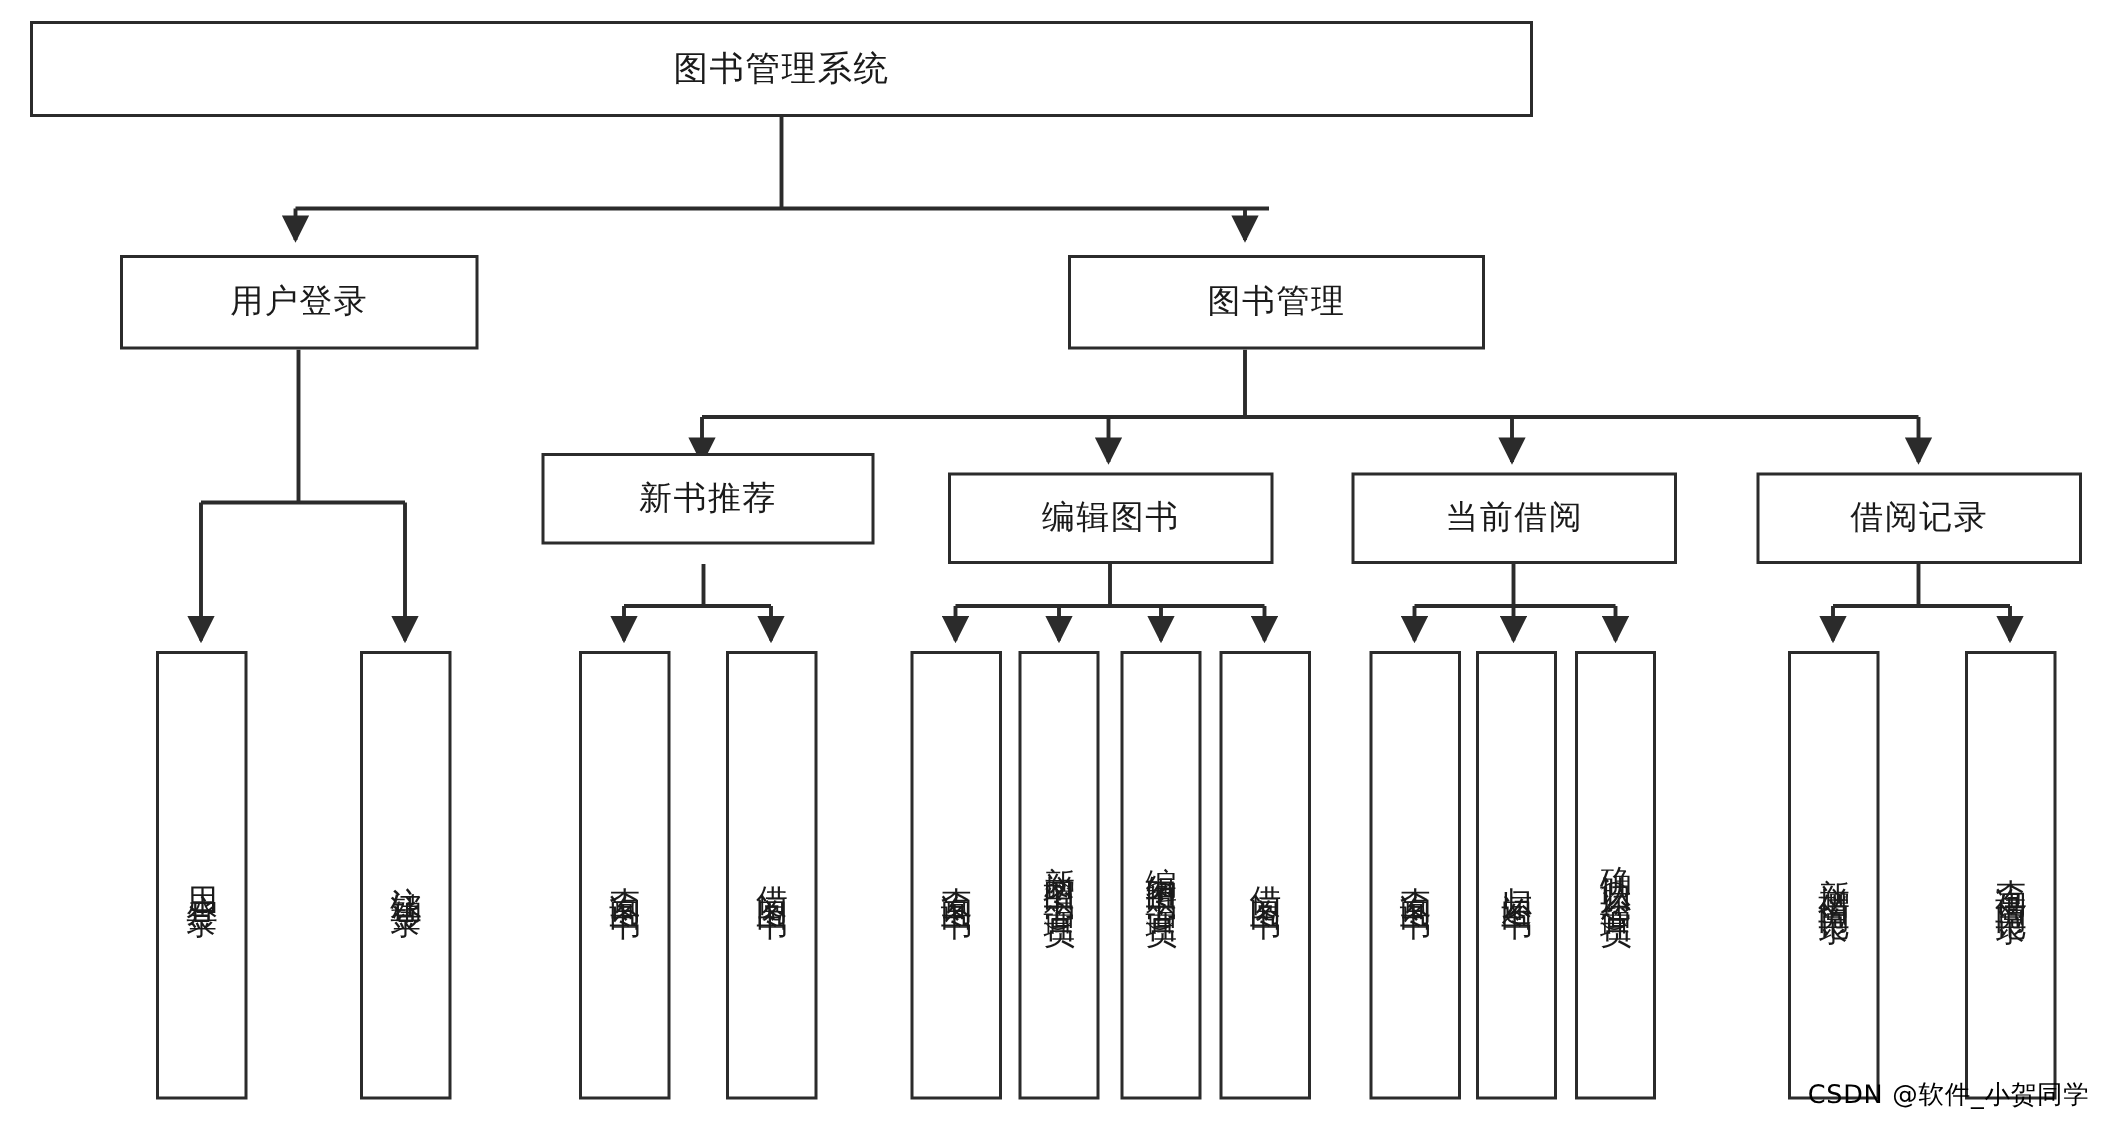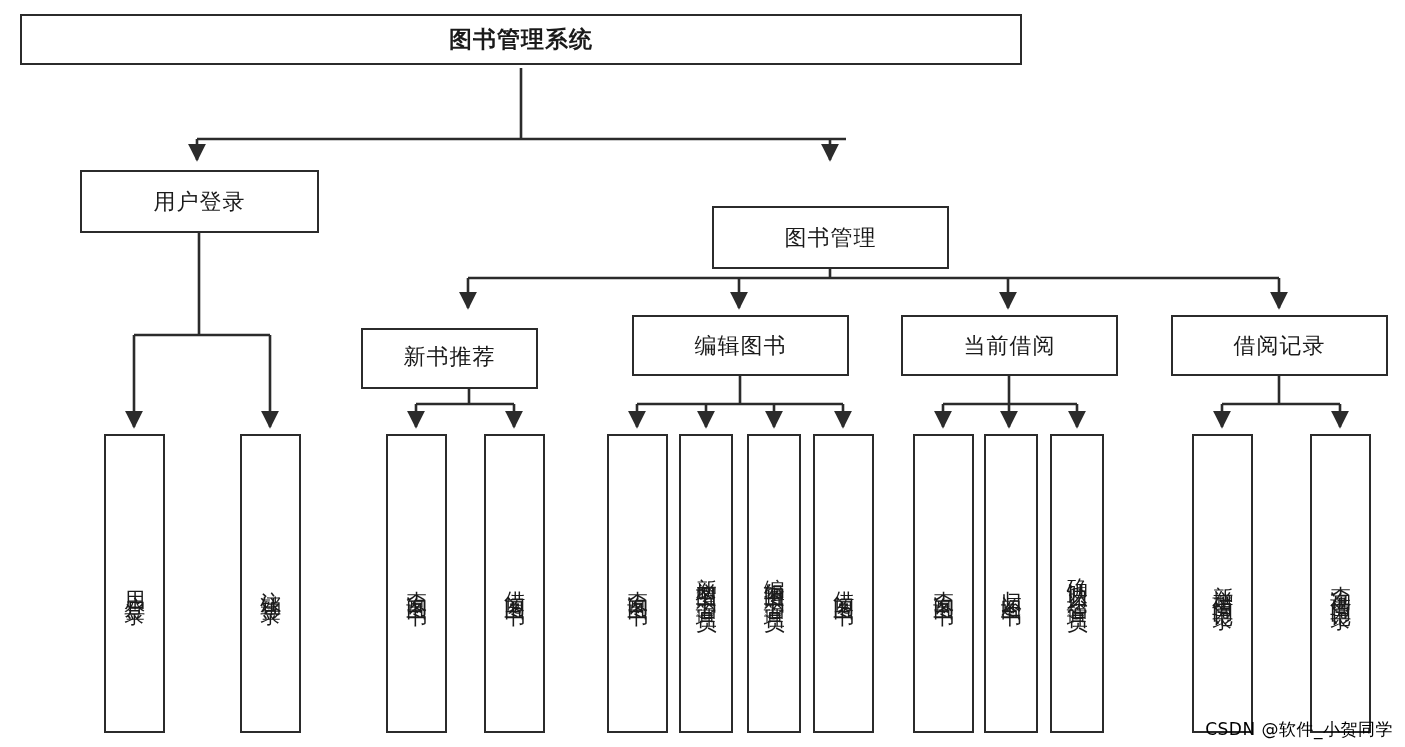--- a/index.html
+++ b/index.html
@@ -119,33 +119,33 @@
       <path d="M 1009 404 L 1009 427" marker-end="url(#arrow)"></path>
       <path d="M 1077 404 L 1077 427" marker-end="url(#arrow)"></path>
 
       <path d="M 1279 376 L 1279 404"></path>
       <path d="M 1222 404 L 1340 404"></path>
       <path d="M 1222 404 L 1222 427" marker-end="url(#arrow)"></path>
       <path d="M 1340 404 L 1340 427" marker-end="url(#arrow)"></path>
     </g>
   </svg>
 
-  <div class="node h root" style="left:20px; top:14px; width:1002px; height:51px;font-weight:bold;">
+  <div class="node h root" style="left:20px; top:14px; width:1002px; height:64px;">
     <span>图书管理系统</span>
   </div>
 
   <div class="node h" style="left:80px; top:170px; width:239px; height:63px;">
     <span>用户登录</span>
   </div>
 
-  <div class="node h" style="left:712px; top:170px; width:237px; height:63px;margin-top:36px;">
+  <div class="node h" style="left:712px; top:170px; width:278px; height:63px;">
     <span>图书管理</span>
   </div>
 
-  <div class="node h" style="left:361px; top:328px; width:177px; height:61px;font-family:Liberation Mono, monospace;">
+  <div class="node h" style="left:361px; top:302px; width:222px; height:61px;">
     <span>新书推荐</span>
   </div>
 
   <div class="node h" style="left:632px; top:315px; width:217px; height:61px;">
     <span>编辑图书</span>
   </div>
 
   <div class="node h" style="left:1171px; top:315px; width:217px; height:61px;">
     <span>借阅记录</span>
   </div>

